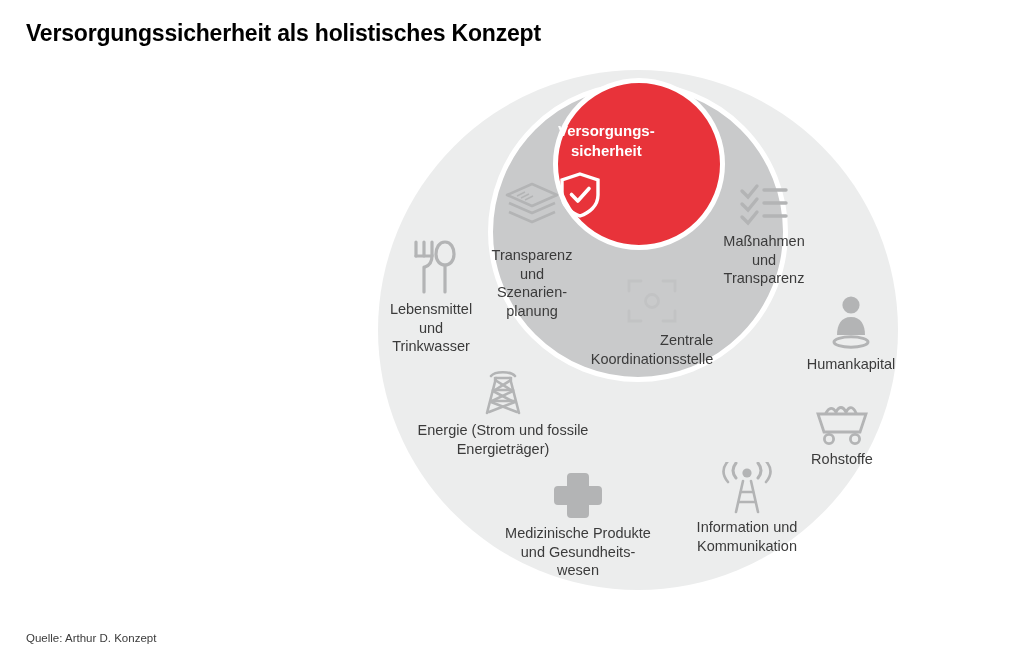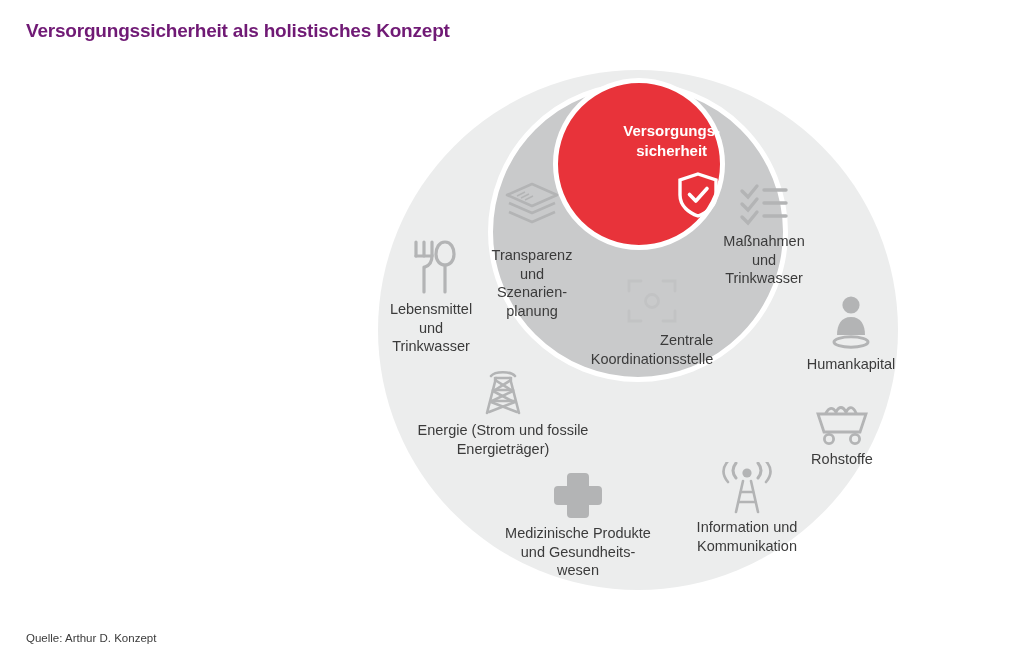--- a/index.html
+++ b/index.html
@@ -15,23 +15,23 @@
     overflow: hidden;
     font-family: "Liberation Sans", sans-serif;
     color: #3b3b3b;
   }
 
   
   #chart-title {
     position: absolute;
     left: 26px;
     top: 20px;
-    font-size: 19px;
+    font-size: 23px;
     font-weight: bold;
-    color: #701a75;
+    color: #000000;
     letter-spacing: -0.2px;
     white-space: nowrap;
   }
   #source-note {
     position: absolute;
     left: 26px;
     top: 632px;
     font-size: 11.5px;
     color: #3b3b3b;
   }
@@ -69,21 +69,21 @@
   #core-circle {
     width: 172px;
     height: 172px;
     left: 553px;
     top: 78px;
     background: #e8333a;
     border: 5px solid #ffffff;
     box-sizing: border-box;
     display: flex;
     flex-direction: column;
-    align-items: flex-end;
+    align-items: flex-start;
     justify-content: flex-start;
     padding-top: 38px;
   }
   #core-label {
     color: #ffffff;
     font-size: 15px;
     font-weight: bold;
     line-height: 1.32;
     text-align: center;
     white-space: pre-line;
@@ -174,21 +174,21 @@
           <path d="M4 22 L10 28 L19 17"></path>
           <path d="M4 35 L10 41 L19 30"></path>
           <path d="M26 8 H48"></path>
           <path d="M26 21 H48"></path>
           <path d="M26 34 H48"></path>
         </g>
       </svg>
     </span>
     <span class="caption">Maßnahmen
 und
-Trinkwasser</span>
+Transparenz</span>
   </div>
 
   <div class="node" id="node-zentrale">
     <span class="icon">
       <svg width="54" height="52" viewBox="0 0 54 52" aria-hidden="true">
         <g stroke="#c2c3c4" stroke-width="2.8" fill="none" stroke-linecap="round">
           <path d="M4 16 V6 H16"></path>
           <path d="M38 6 H50 V16"></path>
           <path d="M50 36 V46 H38"></path>
           <path d="M16 46 H4 V36"></path>

